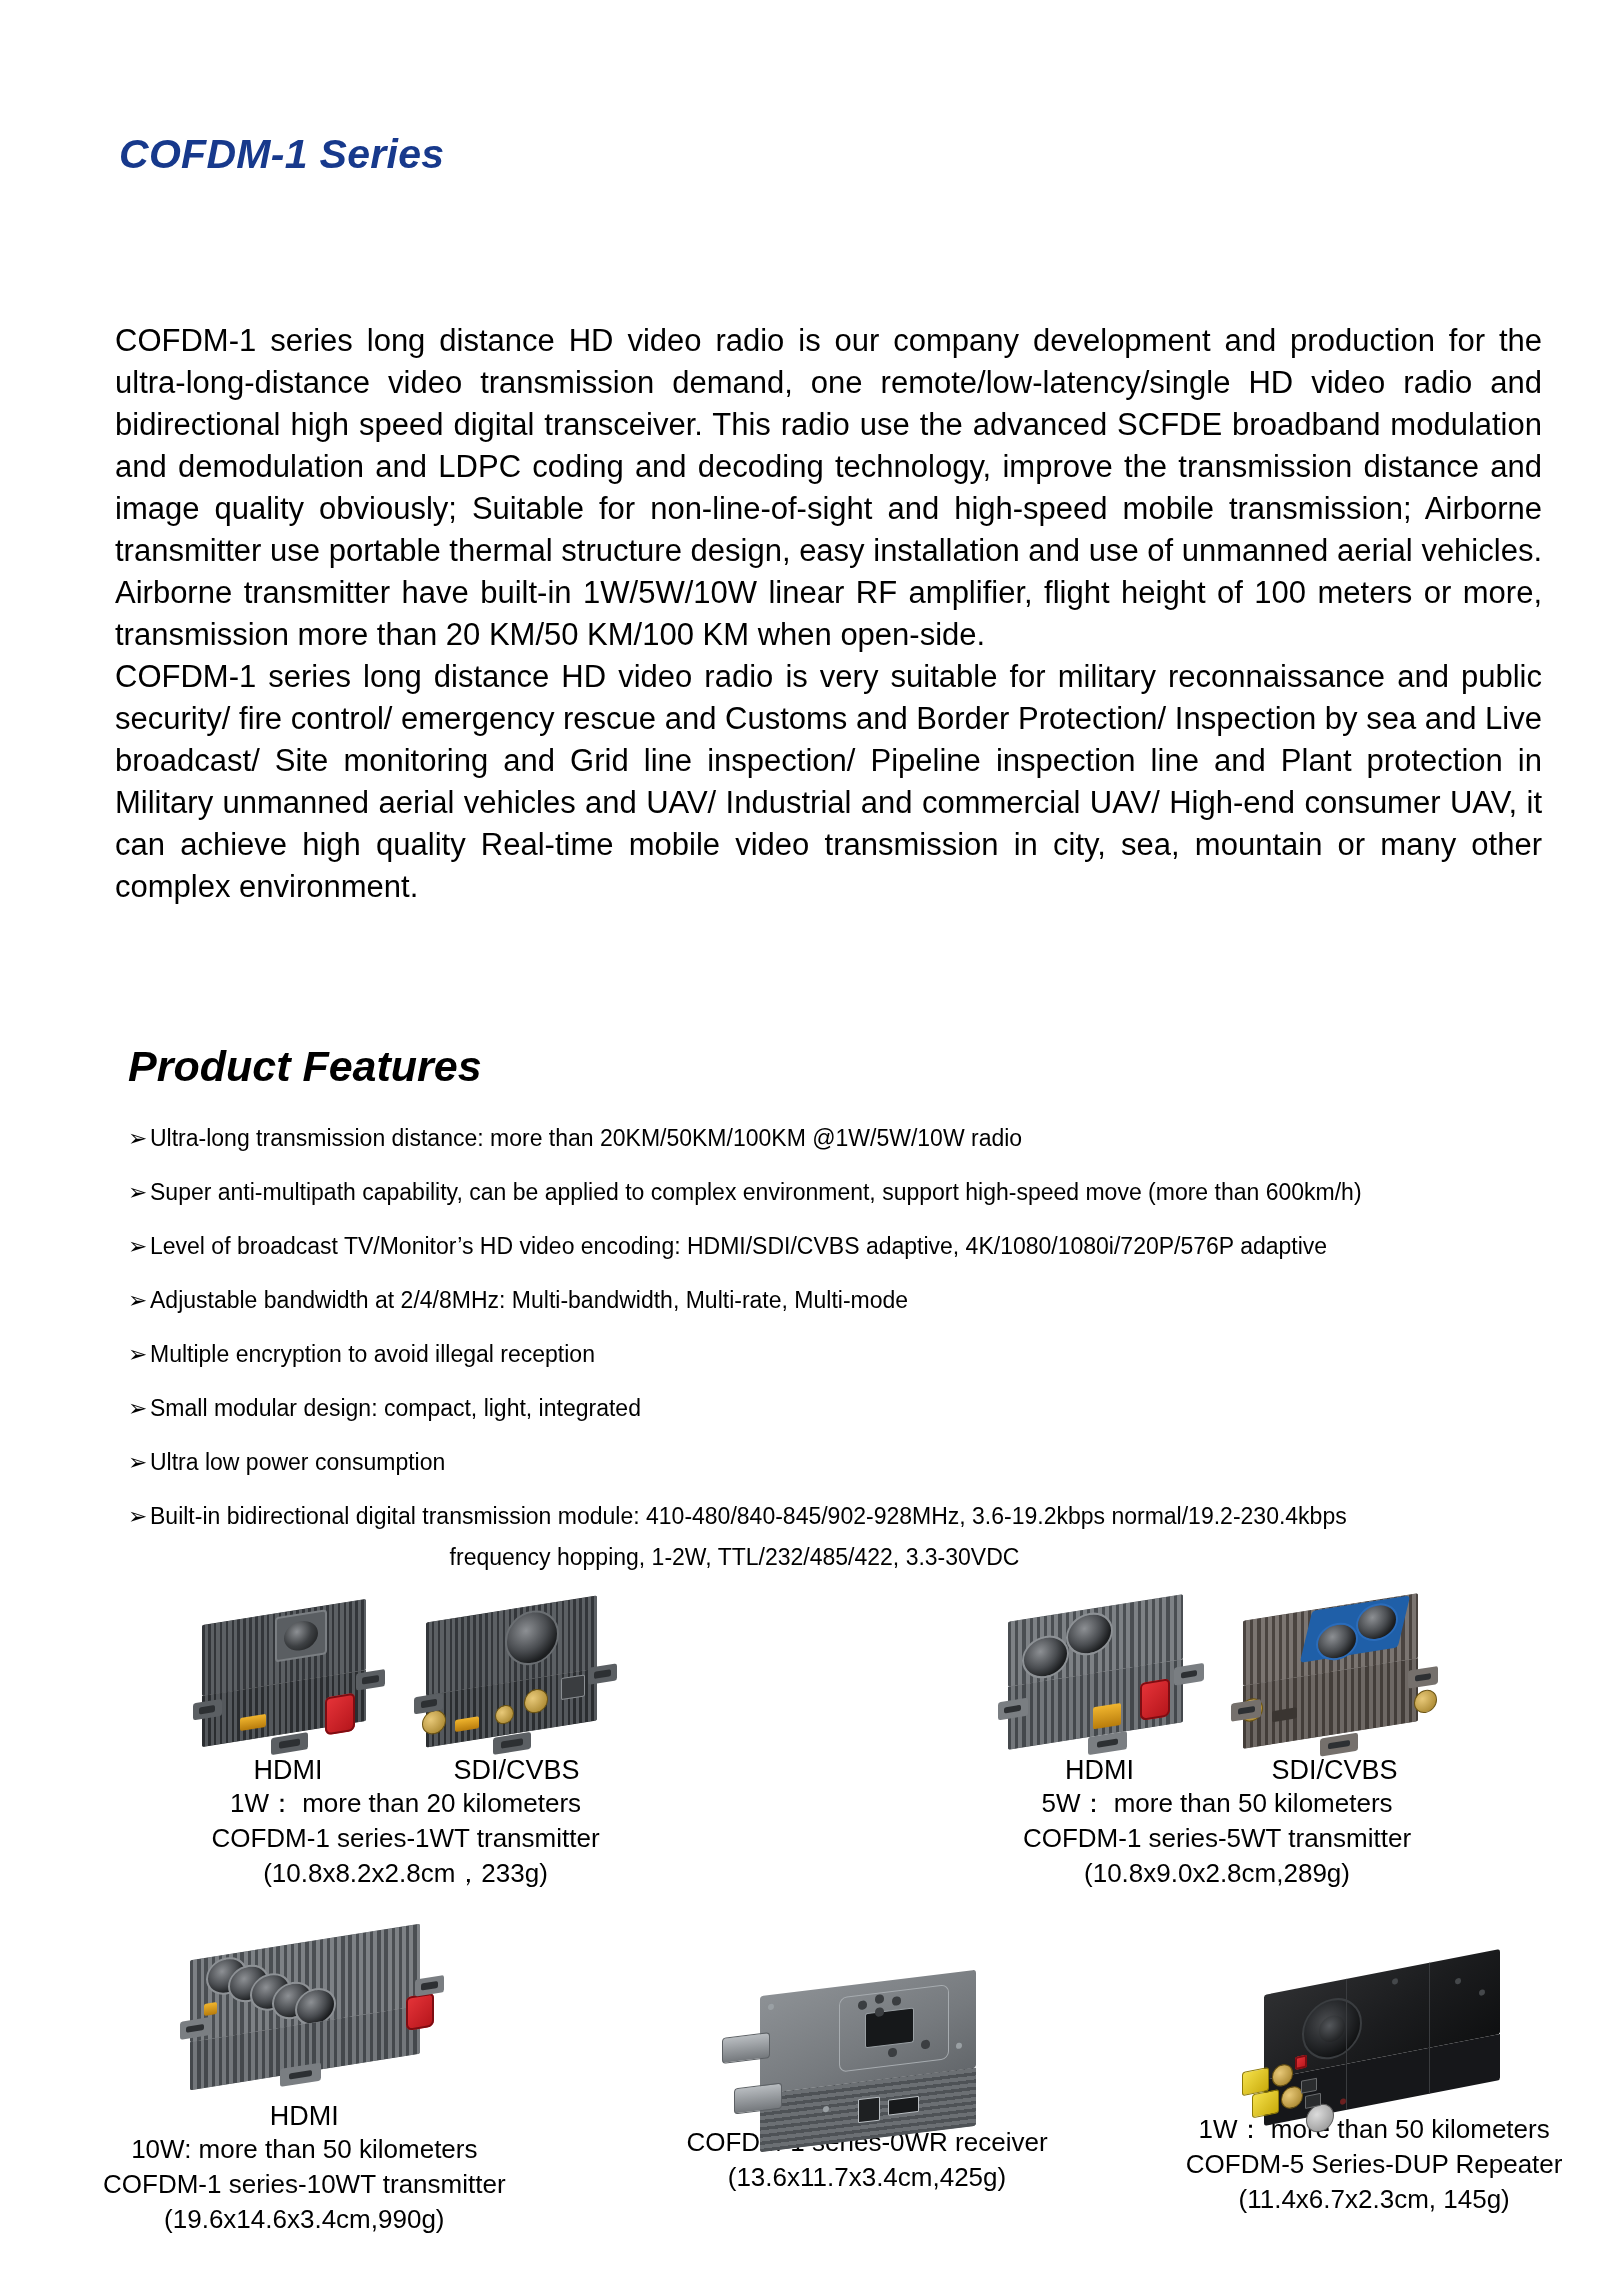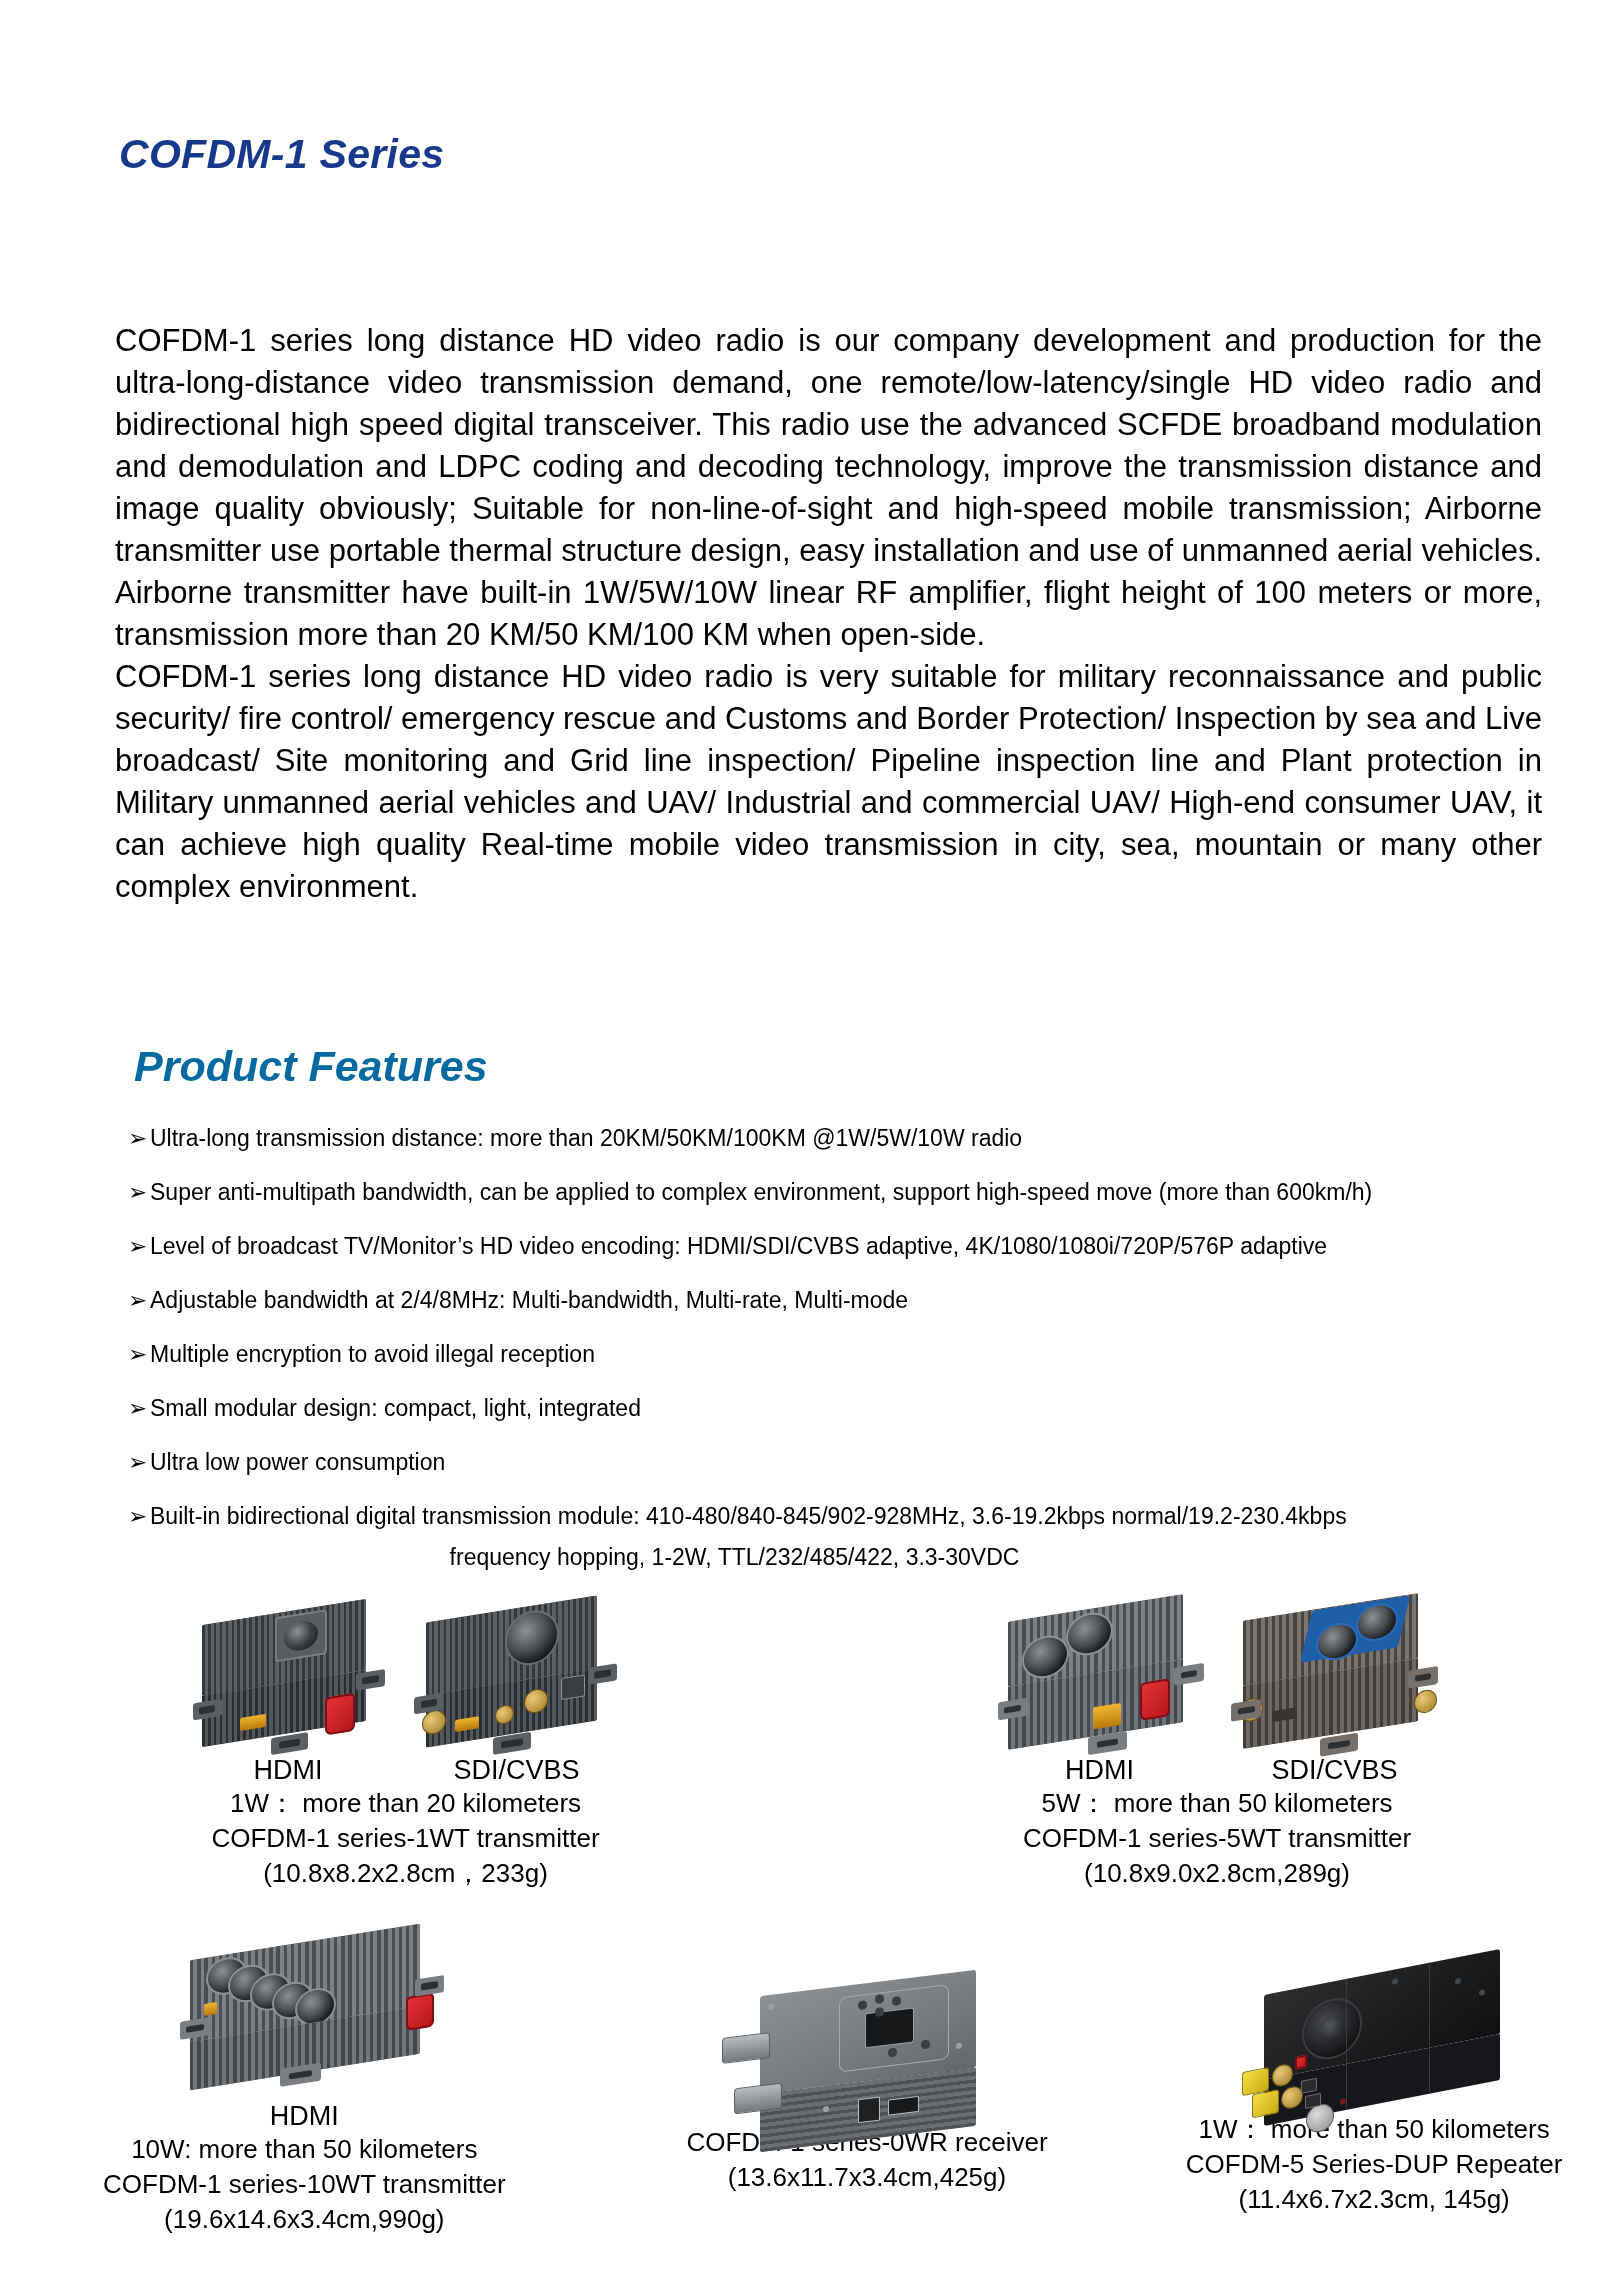--- a/index.html
+++ b/index.html
@@ -61,26 +61,26 @@
     text-align: justify;
     text-justify: inter-word;
     margin: 0 0 0 0;
     color: #000;
   }
   .para + .para { margin-top: 0px; }
 
   
   .features-title {
     position: absolute;
-    left: 134px;
+    left: 128px;
     top: 1016px;
     font-size: 43px;
     font-weight: bold;
     font-style: italic;
-    color: #0369a1;
+    color: #000000;
   }
   .features-list {
     position: absolute;
     left: 128px;
     top: 1098px;
     width: 1413px;
   }
   .feat-row {
     display: flex;
     align-items: flex-start;
@@ -373,21 +373,21 @@
 
   <div class="features-list">
 
     <div class="feat-row">
       <span class="feat-marker">➢</span>
       <span class="feat-text">Ultra-long transmission distance: more than 20KM/50KM/100KM @1W/5W/10W radio</span>
     </div>
 
     <div class="feat-row">
       <span class="feat-marker">➢</span>
-      <span class="feat-text">Super anti-multipath bandwidth, can be applied to complex environment, support high-speed move (more than 600km/h)</span>
+      <span class="feat-text">Super anti-multipath capability, can be applied to complex environment, support high-speed move (more than 600km/h)</span>
     </div>
 
     <div class="feat-row">
       <span class="feat-marker">➢</span>
       <span class="feat-text">Level of broadcast TV/Monitor’s HD video encoding: HDMI/SDI/CVBS adaptive, 4K/1080/1080i/720P/576P adaptive</span>
     </div>
 
     <div class="feat-row">
       <span class="feat-marker">➢</span>
       <span class="feat-text">Adjustable bandwidth at 2/4/8MHz: Multi-bandwidth, Multi-rate, Multi-mode</span>

